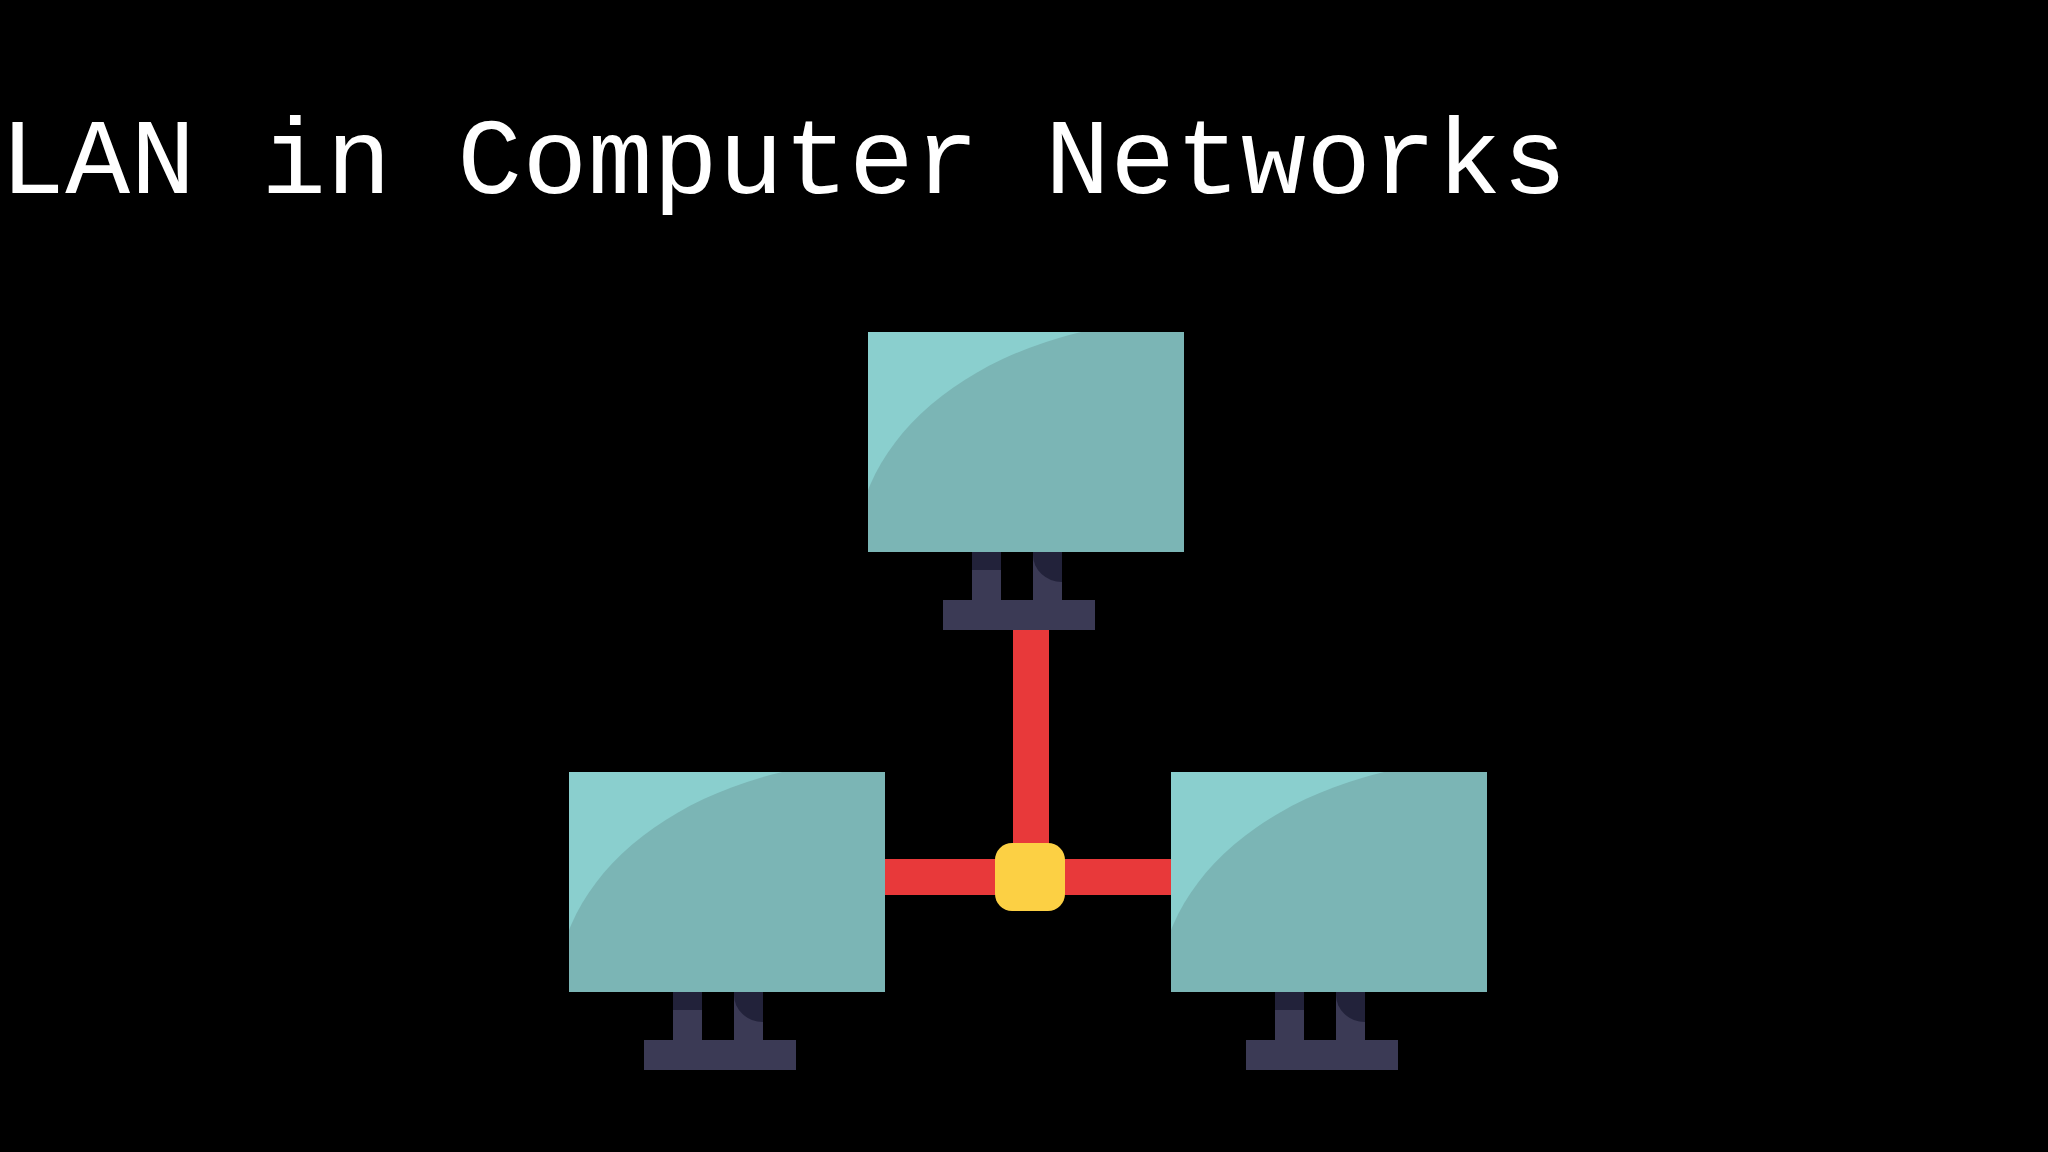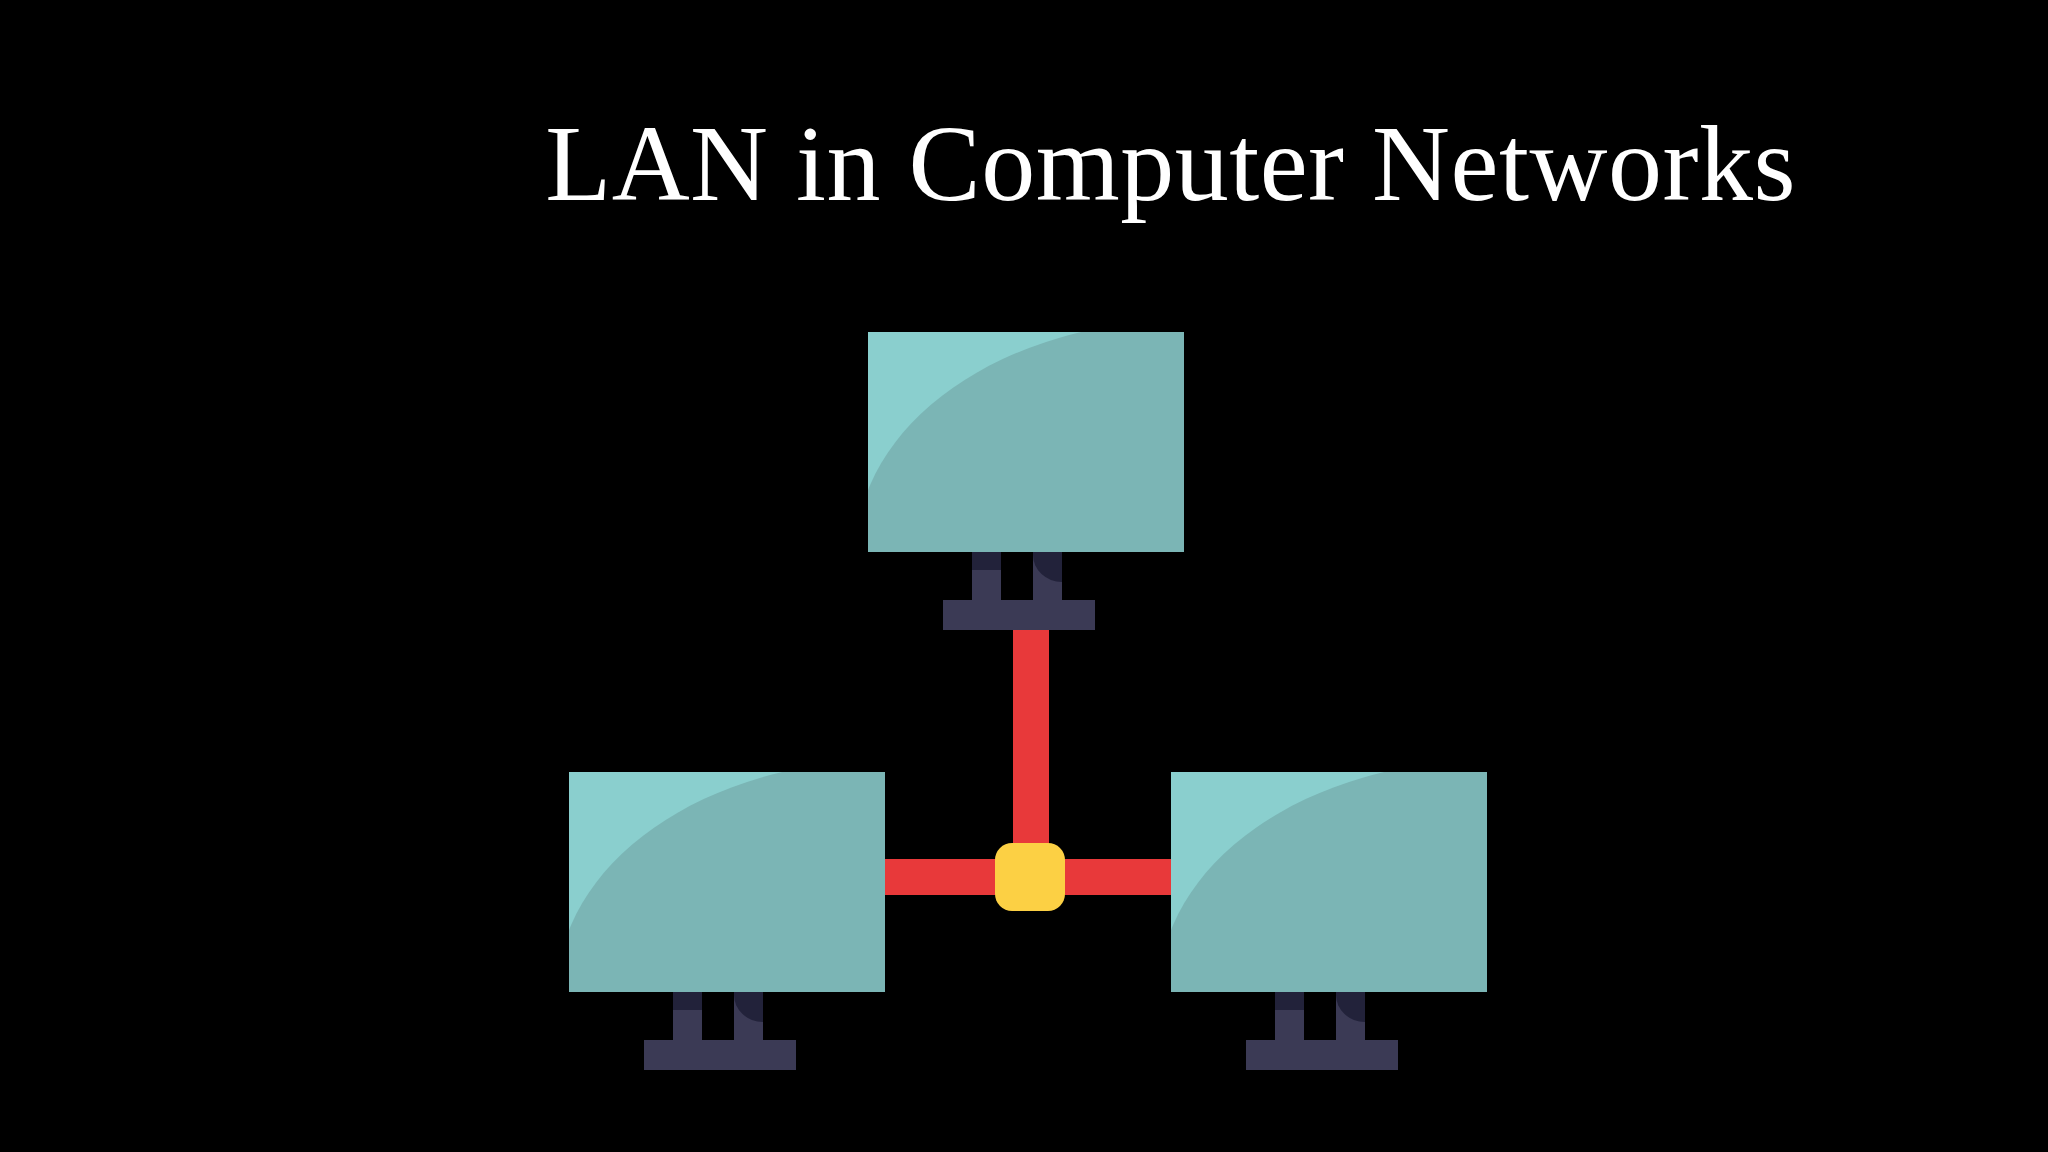--- a/index.html
+++ b/index.html
@@ -20,23 +20,23 @@
     height: 1152px;
     background: #000000;
   }
 
   
   #title {
     position: absolute;
     left: 0;
     top: 104px;
     width: 1796px;
-    text-align: right;
+    text-align: left;
     color: #FFFFFF;
-    font-family: Liberation Serif, serif;
+    font-family: Liberation Mono, monospace;
     font-size: 108px;
     line-height: 120px;
     font-weight: 400;
     letter-spacing: 0.5px;
     white-space: nowrap;
   }
 
   
   #diagram {
     position: absolute;

